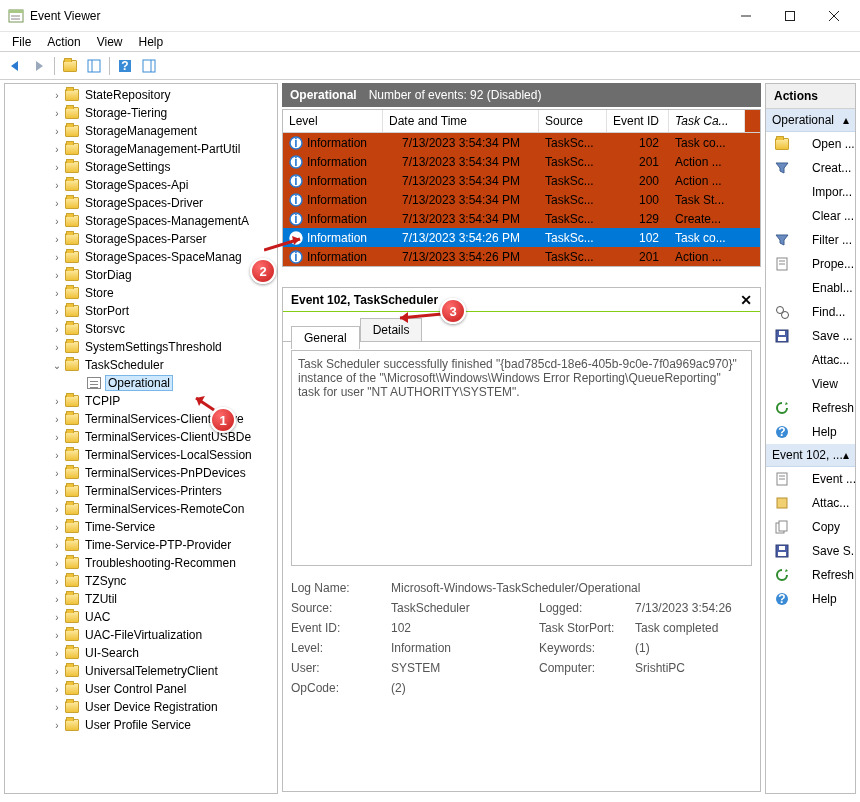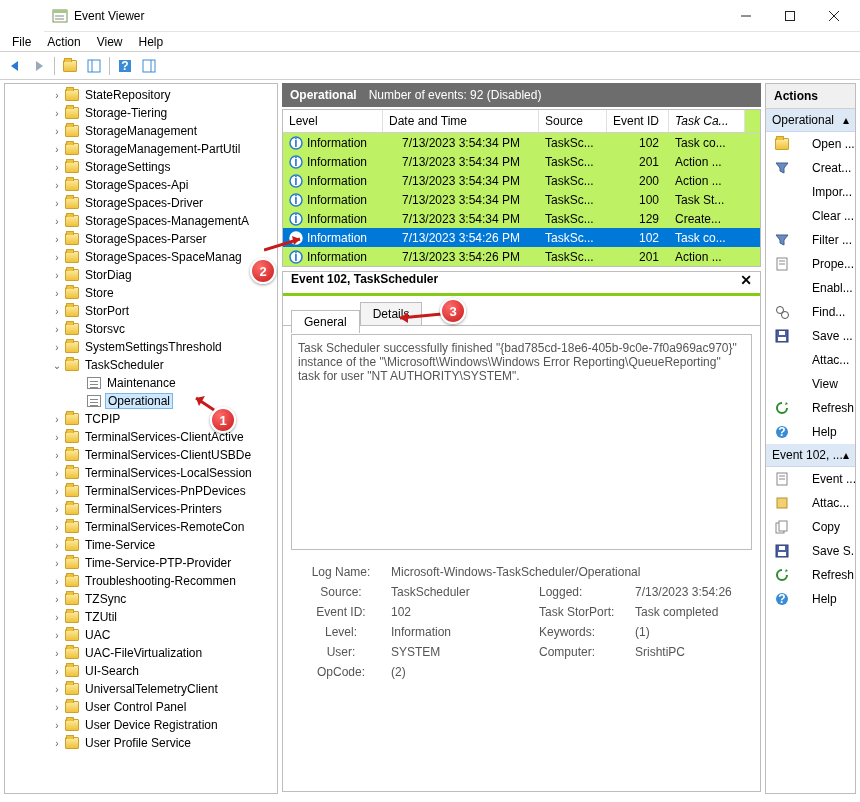--- a/index.html
+++ b/index.html
@@ -1,19 +1,19 @@
 <!DOCTYPE html>
 <html><head>
 <meta charset="utf-8">
 <style>
 * { box-sizing: border-box; margin: 0; padding: 0; font-family: "Segoe UI", Tahoma, sans-serif; font-size: 12px; }
 body { background: #fff; width: 860px; height: 802px; overflow: hidden; }
 
 
-.titlebar { height: 32px; display: flex; align-items: center; padding: 0 4px 0 8px; border-bottom: 1px solid #e5e5e5; margin-left: 44px; }
+.titlebar { height: 32px; display: flex; align-items: center; padding: 0 4px 0 8px; border-bottom: 1px solid #e5e5e5; }
 .titlebar .appicon { width: 16px; height: 16px; margin-right: 6px; }
 .titlebar .title { flex: 1; font-size: 12px; }
 .titlebar .winbtn { width: 44px; height: 30px; display: flex; align-items: center; justify-content: center; }
 
 
 .menubar { height: 20px; display: flex; align-items: center; padding: 0 4px; border-bottom: 1px solid #d0d0d0; }
 .menubar .mitem { padding: 1px 8px; }
 
 
 .toolbar { height: 28px; display: flex; align-items: center; padding: 2px 4px; gap: 2px; border-bottom: 1px solid #d0d0d0; }
@@ -40,46 +40,46 @@
 .folder-ic::before { content:""; position:absolute; top:-3px; left:0; width:6px; height:3px; background:#f0c23a; border:1px solid #caa22e; border-bottom:none; border-radius:1px 1px 0 0; }
 .log-ic { width: 14px; height: 12px; background:#fff; border:1px solid #888; display:inline-block; position:relative; }
 .log-ic::before { content:""; position:absolute; left:2px; right:2px; top:3px; border-top:1px solid #888; }
 .log-ic::after { content:""; position:absolute; left:2px; right:2px; top:6px; border-top:1px solid #888; box-shadow: 0 3px 0 #888; }
 
 
 .chead { background:#6d6d6d; color:#fff; height:24px; display:flex; align-items:center; padding:0 8px; margin: 0 2px; }
 .chead .b { font-weight:bold; margin-right:12px; }
 
 
-.grid { border:1px solid #bdbdbd; margin: 2px 2px 0 2px; background:#bef264; }
+.grid { border:1px solid #bdbdbd; margin: 2px 2px 16px 2px; background:#c2410c; }
 .grid-head { display:flex; border-bottom:1px solid #d0d0d0; }
 .gh { padding: 4px 6px; border-right:1px solid #e0e0e0; background:#fff; font-weight:400; position:relative; }
 .gh.lvl{width:100px;} .gh.dt{width:156px;} .gh.src{width:68px;} .gh.eid{width:62px;} .gh.tc{width:76px;font-style:italic;}
 
 .grow { display:flex; height:19px; align-items:center; }
 .gc { padding: 1px 6px; overflow:hidden; text-overflow:ellipsis; white-space:nowrap; }
 .gc.lvl{width:100px; display:flex; align-items:center; gap:4px;} .gc.dt{width:156px;text-align:center;} .gc.src{width:68px;} .gc.eid{width:62px; text-align:right; padding-right:10px;} .gc.tc{width:76px;}
 .grow.sel { background:#0078d7; color:#fff; }
 .grow.sel .info-ic circle{ stroke:#fff; } .grow.sel .info-ic text{ fill:#fff; }
 
 
 .detail { border:1px solid #bdbdbd; margin:4px 2px 2px 2px; flex:1; display:flex; flex-direction:column; overflow:hidden; }
-.detail-head { display:flex; align-items:flex-start; height:24px; padding:0 8px; border-bottom:3px solid #84cc16; }
+.detail-head { display:flex; align-items:center; height:24px; padding:0 8px; border-bottom:1px solid #84cc16; }
 .detail-head .dt-title { flex:1; font-weight:bold; }
 .detail-head .dx { font-weight:bold; font-size:14px; }
 .tabs { display:flex; padding:6px 8px 0 8px; border-bottom:1px solid #bdbdbd; gap:0; }
 .tab { padding:4px 12px; border:1px solid #bdbdbd; border-bottom:none; background:#fff; position:relative; }
 .tab.active { top:8px; background:#fff; z-index:2; }
 .tab.inactive { background:#f4f4f4; }
 
 .detail-body { flex:1; padding:8px; display:flex; flex-direction:column; overflow:hidden; }
 .msgbox { border:1px solid #bdbdbd; padding:6px; height:216px; margin-bottom: 8px; overflow:hidden; color:#555; }
 .meta { flex:1; border-top:0px solid #bdbdbd; padding: 4px 0; }
 .meta-row { display:flex; padding:3px 0; color:#555; }
-.meta-row .ml { width:100px;text-align:center; } .meta-row .mv { flex:1; }
+.meta-row .ml { width:100px; } .meta-row .mv { flex:1; }
 .meta-row .ml2 { width:96px; } .meta-row .mv2 { width:148px; }
 .link { color:#0066cc; text-decoration: underline; }
 
 
 .rhead { background:#f0f0f0; padding:5px 8px; font-weight:bold; border-bottom:1px solid #d0d0d0; }
 .rgrp { background:#dce8f6; padding:4px 6px; display:flex; align-items:center; justify-content:space-between; font-size:11px; border-bottom:1px solid #c7d8ec; }
 .ritem { display:flex; align-items:center; gap:22px; padding:4px 4px 4px 8px; font-size:11px; white-space:nowrap; overflow:hidden; }
 .ritem .ric { width:16px; height:16px; flex-shrink:0; display:flex; align-items:center; justify-content:center; }
 .ritem.hasarrow::after { content:"▸"; margin-left:auto; font-size:9px; }
 
@@ -246,24 +246,20 @@
         </div>
         <div class="trow">
           <span class="tw">›</span>
           <span class="tic folder-ic"></span>
           <span class="tlabel">SystemSettingsThreshold</span>
         </div>
         <div class="trow">
           <span class="tw">⌄</span>
           <span class="tic folder-ic"></span>
           <span class="tlabel">TaskScheduler</span>
-        </div>
-        <div class="trow child">
-          <span class="tic log-ic"></span>
-          <span class="tlabel">Maintenance</span>
         </div>
         <div class="trow child sel">
           <span class="tic log-ic"></span>
           <span class="tlabel">Operational</span>
         </div>
         <div class="trow">
           <span class="tw">›</span>
           <span class="tic folder-ic"></span>
           <span class="tlabel">TCPIP</span>
         </div>

